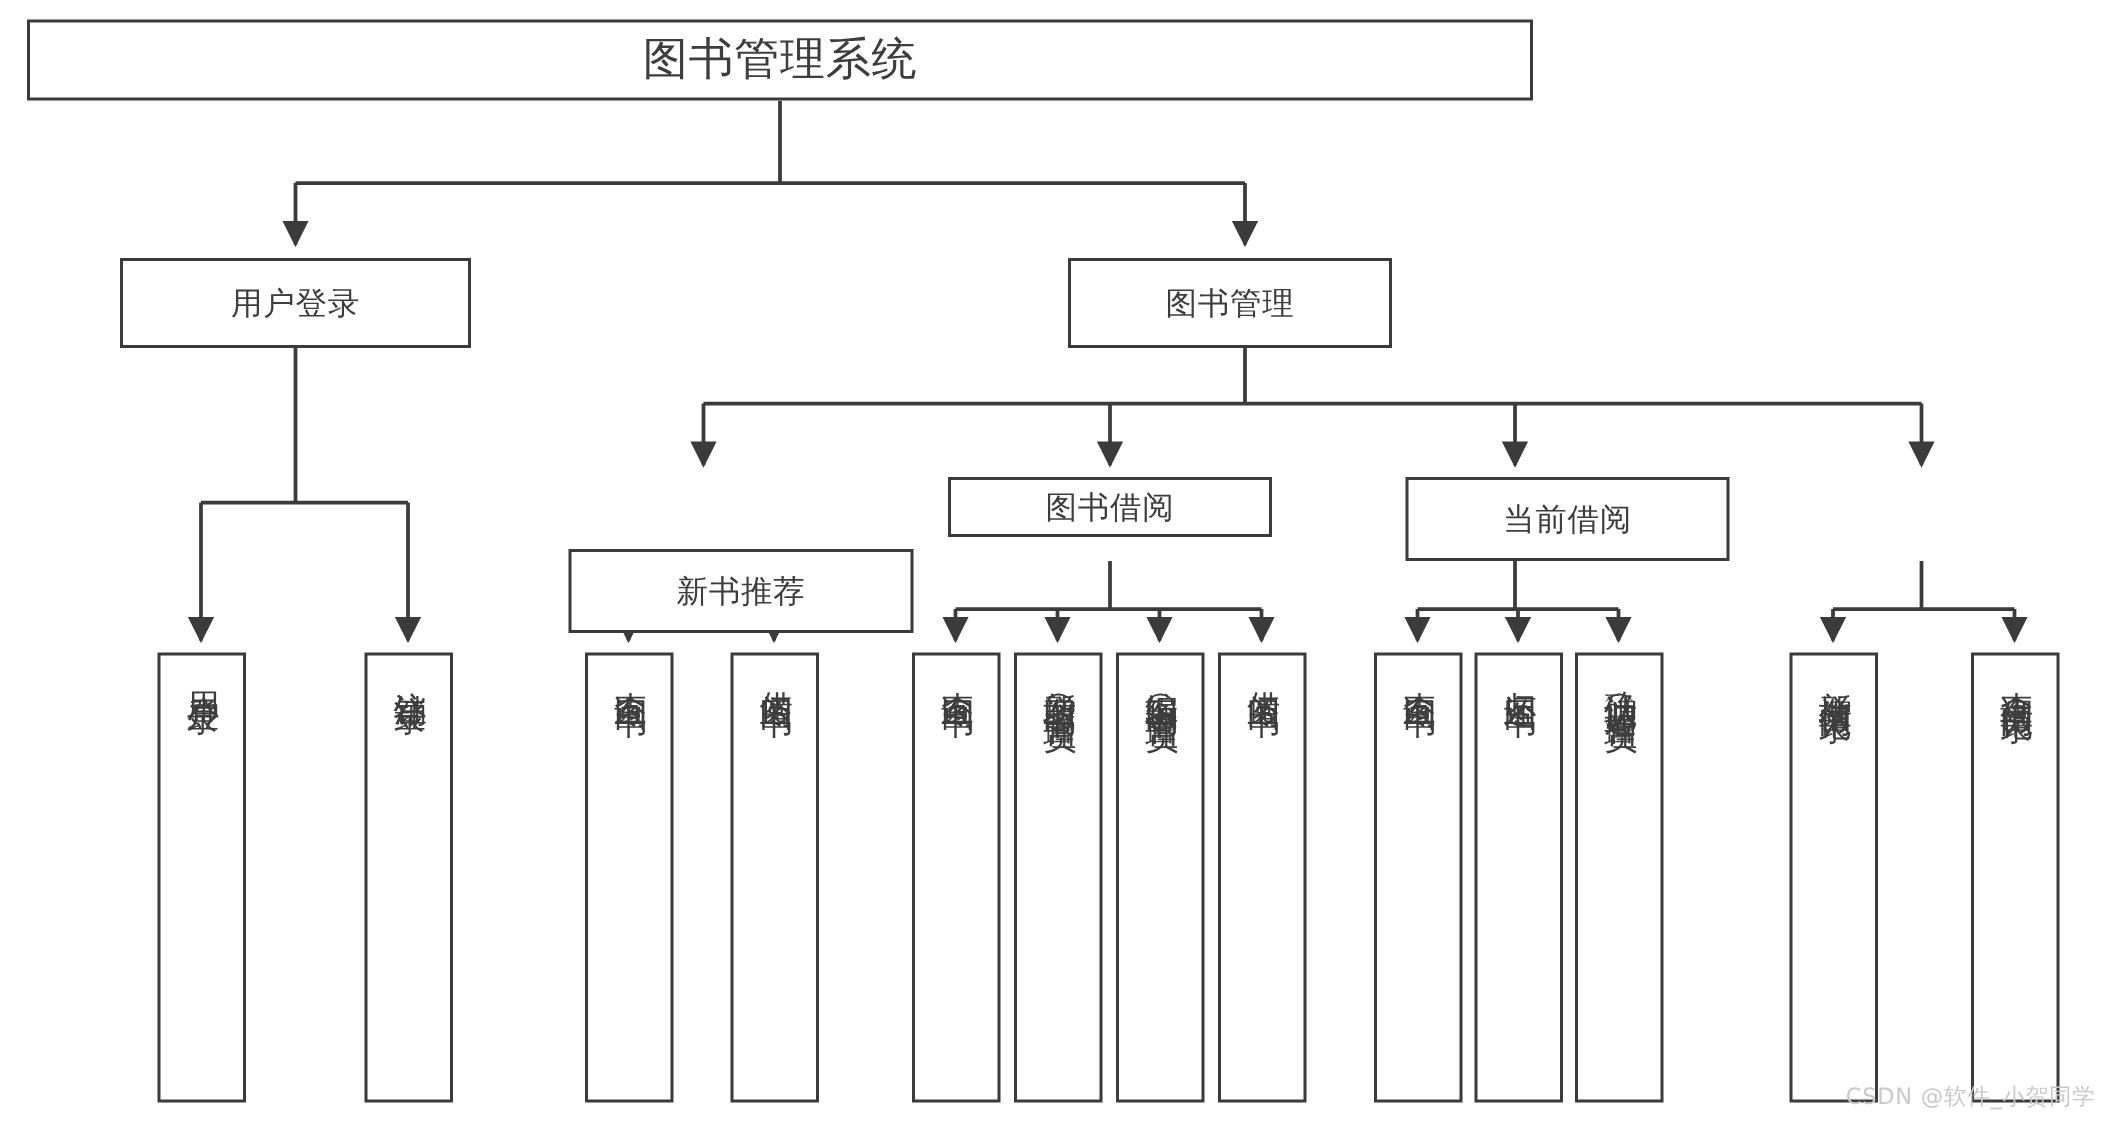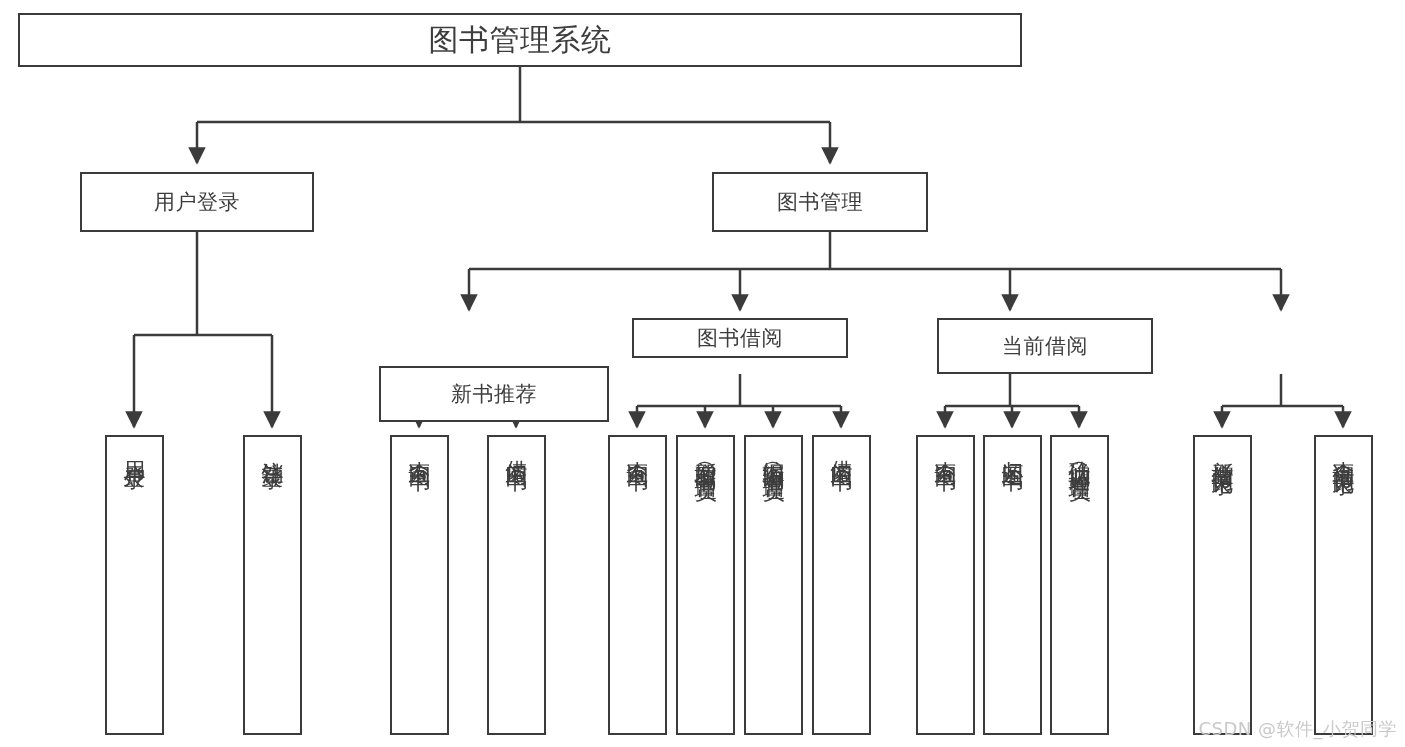--- a/index.html
+++ b/index.html
@@ -60,21 +60,21 @@
     text-orientation: upright;
     font-size: 22px;
     letter-spacing: 3px;
     line-height: 1;
     white-space: nowrap;
   }
   #watermark {
     position: absolute;
     right: 8px;
     bottom: 6px;
-    font-size: 18px;
+    font-size: 15px;
     color: #c9c9c9;
     letter-spacing: 0.5px;
     z-index: 5;
     white-space: nowrap;
   }
 </style>
 </head>
 <body>
 
 <div id="canvas">

